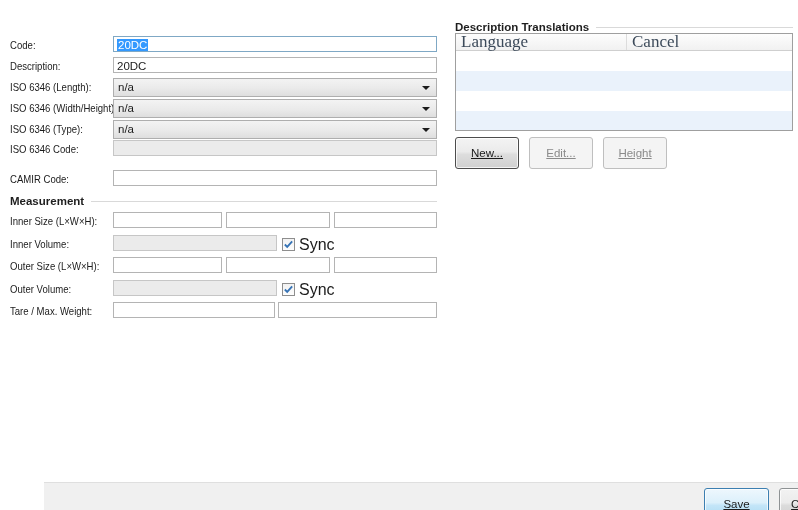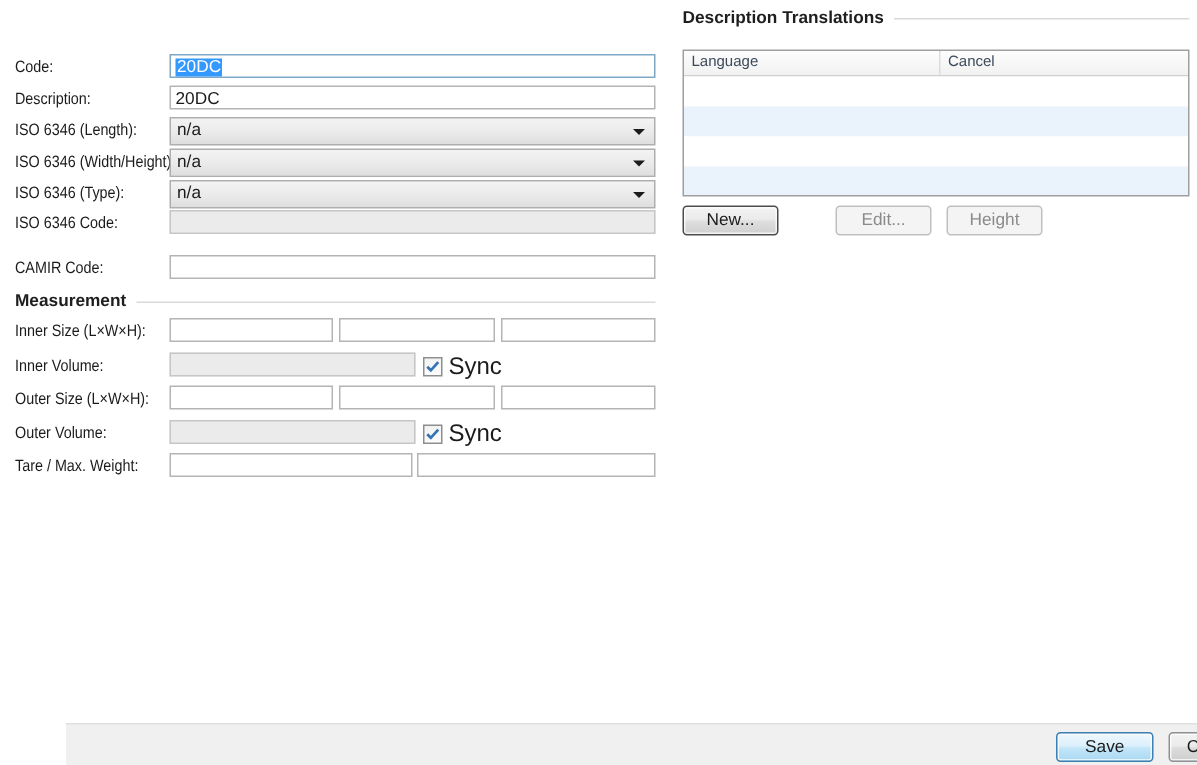--- a/index.html
+++ b/index.html
@@ -36,34 +36,34 @@
   .check { position: absolute; width: 13px; height: 13px; border: 1px solid #8e8e8e;
            background: linear-gradient(#f2f2f2, #fdfdfd); display: flex;
            align-items: center; justify-content: center; }
   .sync-lbl { position: absolute; font-size: 16px; line-height: 19px; color: #1b1b1b; }
 
   
   .lv { position: absolute; left: 455px; top: 33px; width: 338px; height: 98px;
         border: 1px solid #9f9f9f; background: #fff; overflow: hidden; }
   .lv-head { display: flex; height: 17px; background: linear-gradient(#fdfdfd, #f1f1f1);
              border-bottom: 1px solid #cfcfcf; }
-  .lv-th { font-size: 10px; line-height: 16px; color: #3c4a5a; padding-left: 5px; }
+  .lv-th { font-size: 17px; line-height: 16px; color: #3c4a5a; padding-left: 5px; font-family: Liberation Serif, serif; }
   .lv-th.c1 { width: 171px; border-right: 1px solid #dcdcdc; }
   .lv-th.c2 { flex: 1; }
   .lv-row { height: 20px; background: #fff; }
   .lv-row.alt { background: #eaf2fb; }
 
   
-  .btn { position: absolute; height: 20px; border-radius: 3px; font-size: 11.5px;
+  .btn { position: absolute; height: 32px; border-radius: 3px; font-size: 11.5px;
          display: flex; align-items: center; justify-content: center; color: #1b1b1b;
-         cursor: default; }
+         cursor: default; text-decoration: underline; }
   .btn-new { border: 1px solid #4c4c4c;
              background: linear-gradient(#f3f3f3, #ebebeb 45%, #dddddd 55%, #d0d0d0);
              box-shadow: inset 0 0 0 1px rgba(255,255,255,.75); }
-  .btn-dis { border: 1px solid #bfbfbf; background: #f4f4f4; color: #8a8a8a; margin-left: 28px; }
+  .btn-dis { border: 1px solid #bfbfbf; background: #f4f4f4; color: #8a8a8a; }
   .btn-default { border: 1px solid #3c7fb1;
                  background: linear-gradient(#eef7fd, #dcf0fb 45%, #c3e5f8 55%, #a9d9f2);
                  box-shadow: inset 0 0 0 1px rgba(255,255,255,.7); }
   .btn-std { border: 1px solid #8e9294;
              background: linear-gradient(#f2f2f2, #ebebeb 45%, #dbdbdb 55%, #cfcfcf);
              box-shadow: inset 0 0 0 1px rgba(255,255,255,.75); }
 
   
   .footer { position: absolute; left: 0; top: 482px; width: 798px; height: 28px;
             background: #f0f0f0; border-top: 1px solid #dfdfdf; margin-left: 44px; }
@@ -134,21 +134,21 @@
     <svg width="11" height="11" viewBox="0 0 12 12">
         <path d="M2 6 L4.6 8.6 L10 2.6" stroke="#3673b5" stroke-width="2" fill="none"></path>
       </svg>
   </span>
   <span class="sync-lbl" style="left:299px; top:280px;">Sync</span>
 
   <div class="lbl" style="top:302px;">Tare / Max. Weight:</div>
   <input class="tb" style="left: 113px; top: 302px; width: 162px;" value="">
   <input class="tb" style="left: 278px; top: 302px; width: 159px;" value="">
 
-  <div class="group-head" style="left:455px; top:5px; width:338px;">
+  <div class="group-head" style="left:455px; top:20px; width:338px;">
     <span class="group-title">Description Translations</span>
     <span class="group-rule"></span>
   </div>
 
   <div class="lv">
     <div class="lv-head">
       <div class="lv-th c1">Language</div>
       <div class="lv-th c2">Cancel</div>
     </div>
     <div class="lv-row"></div>

